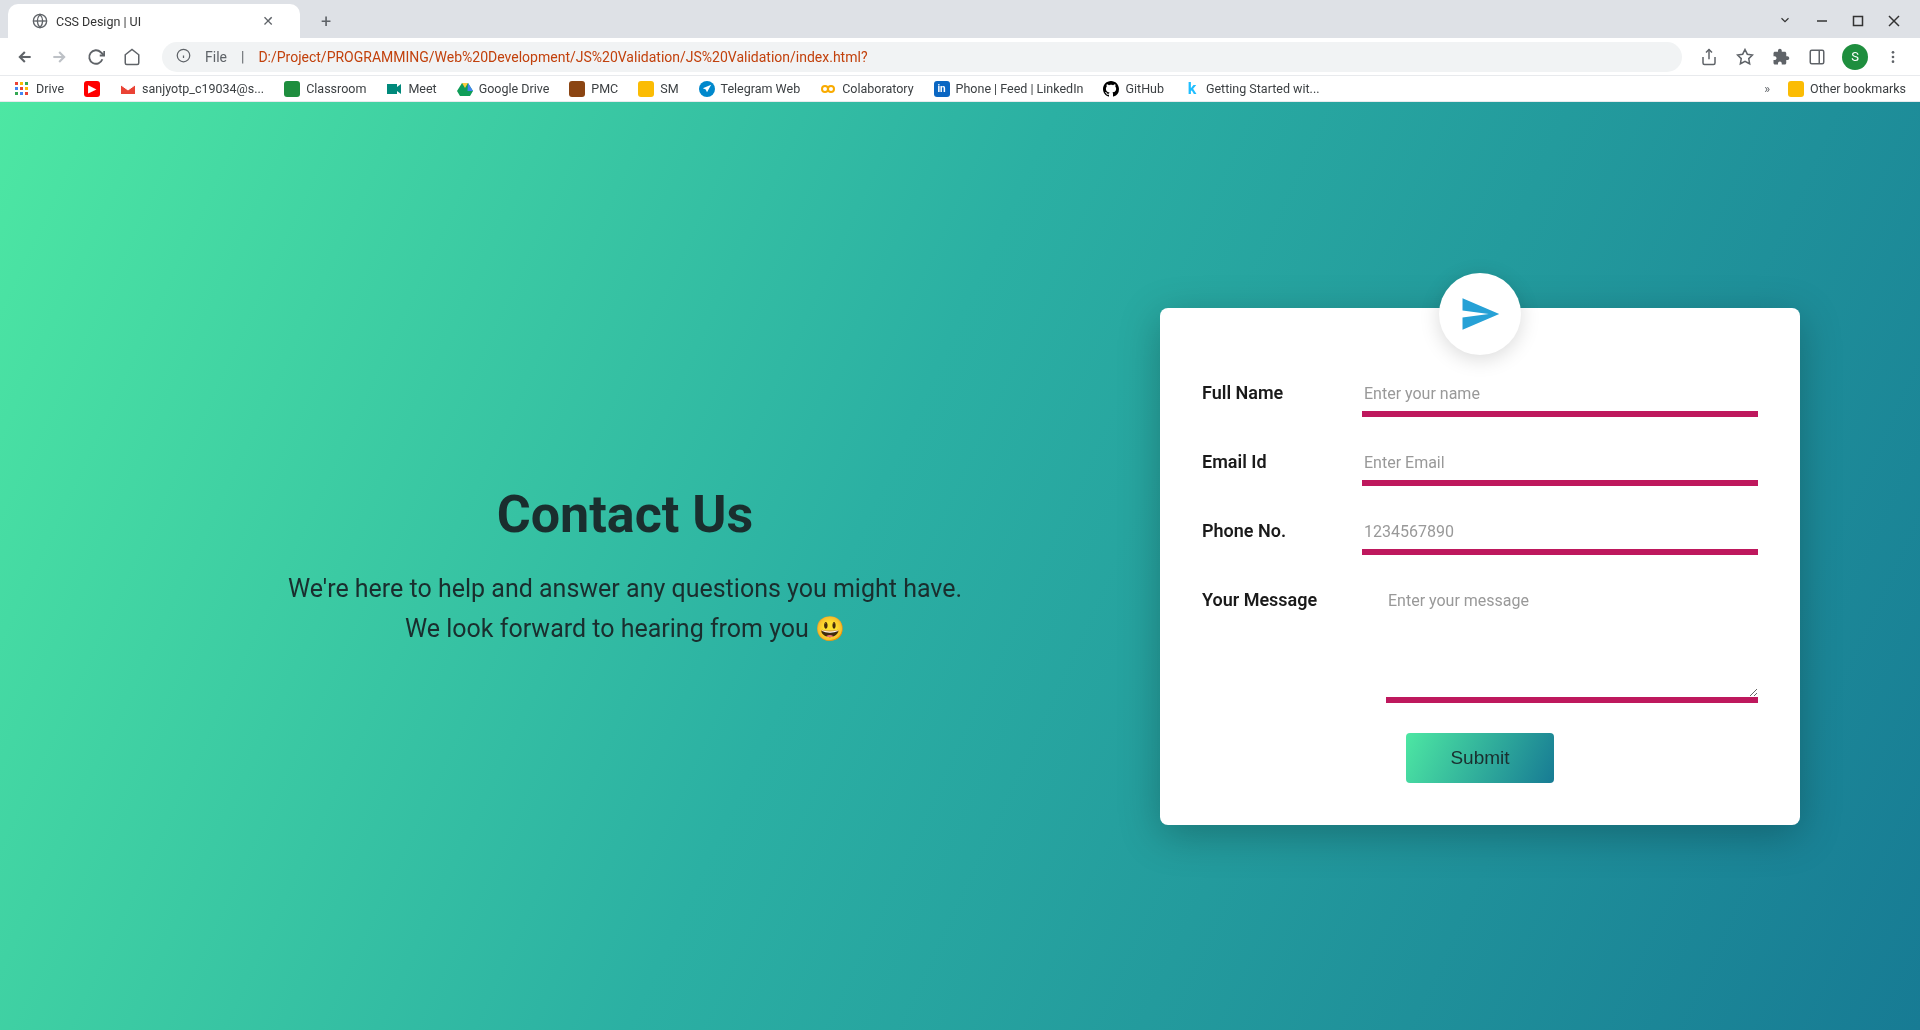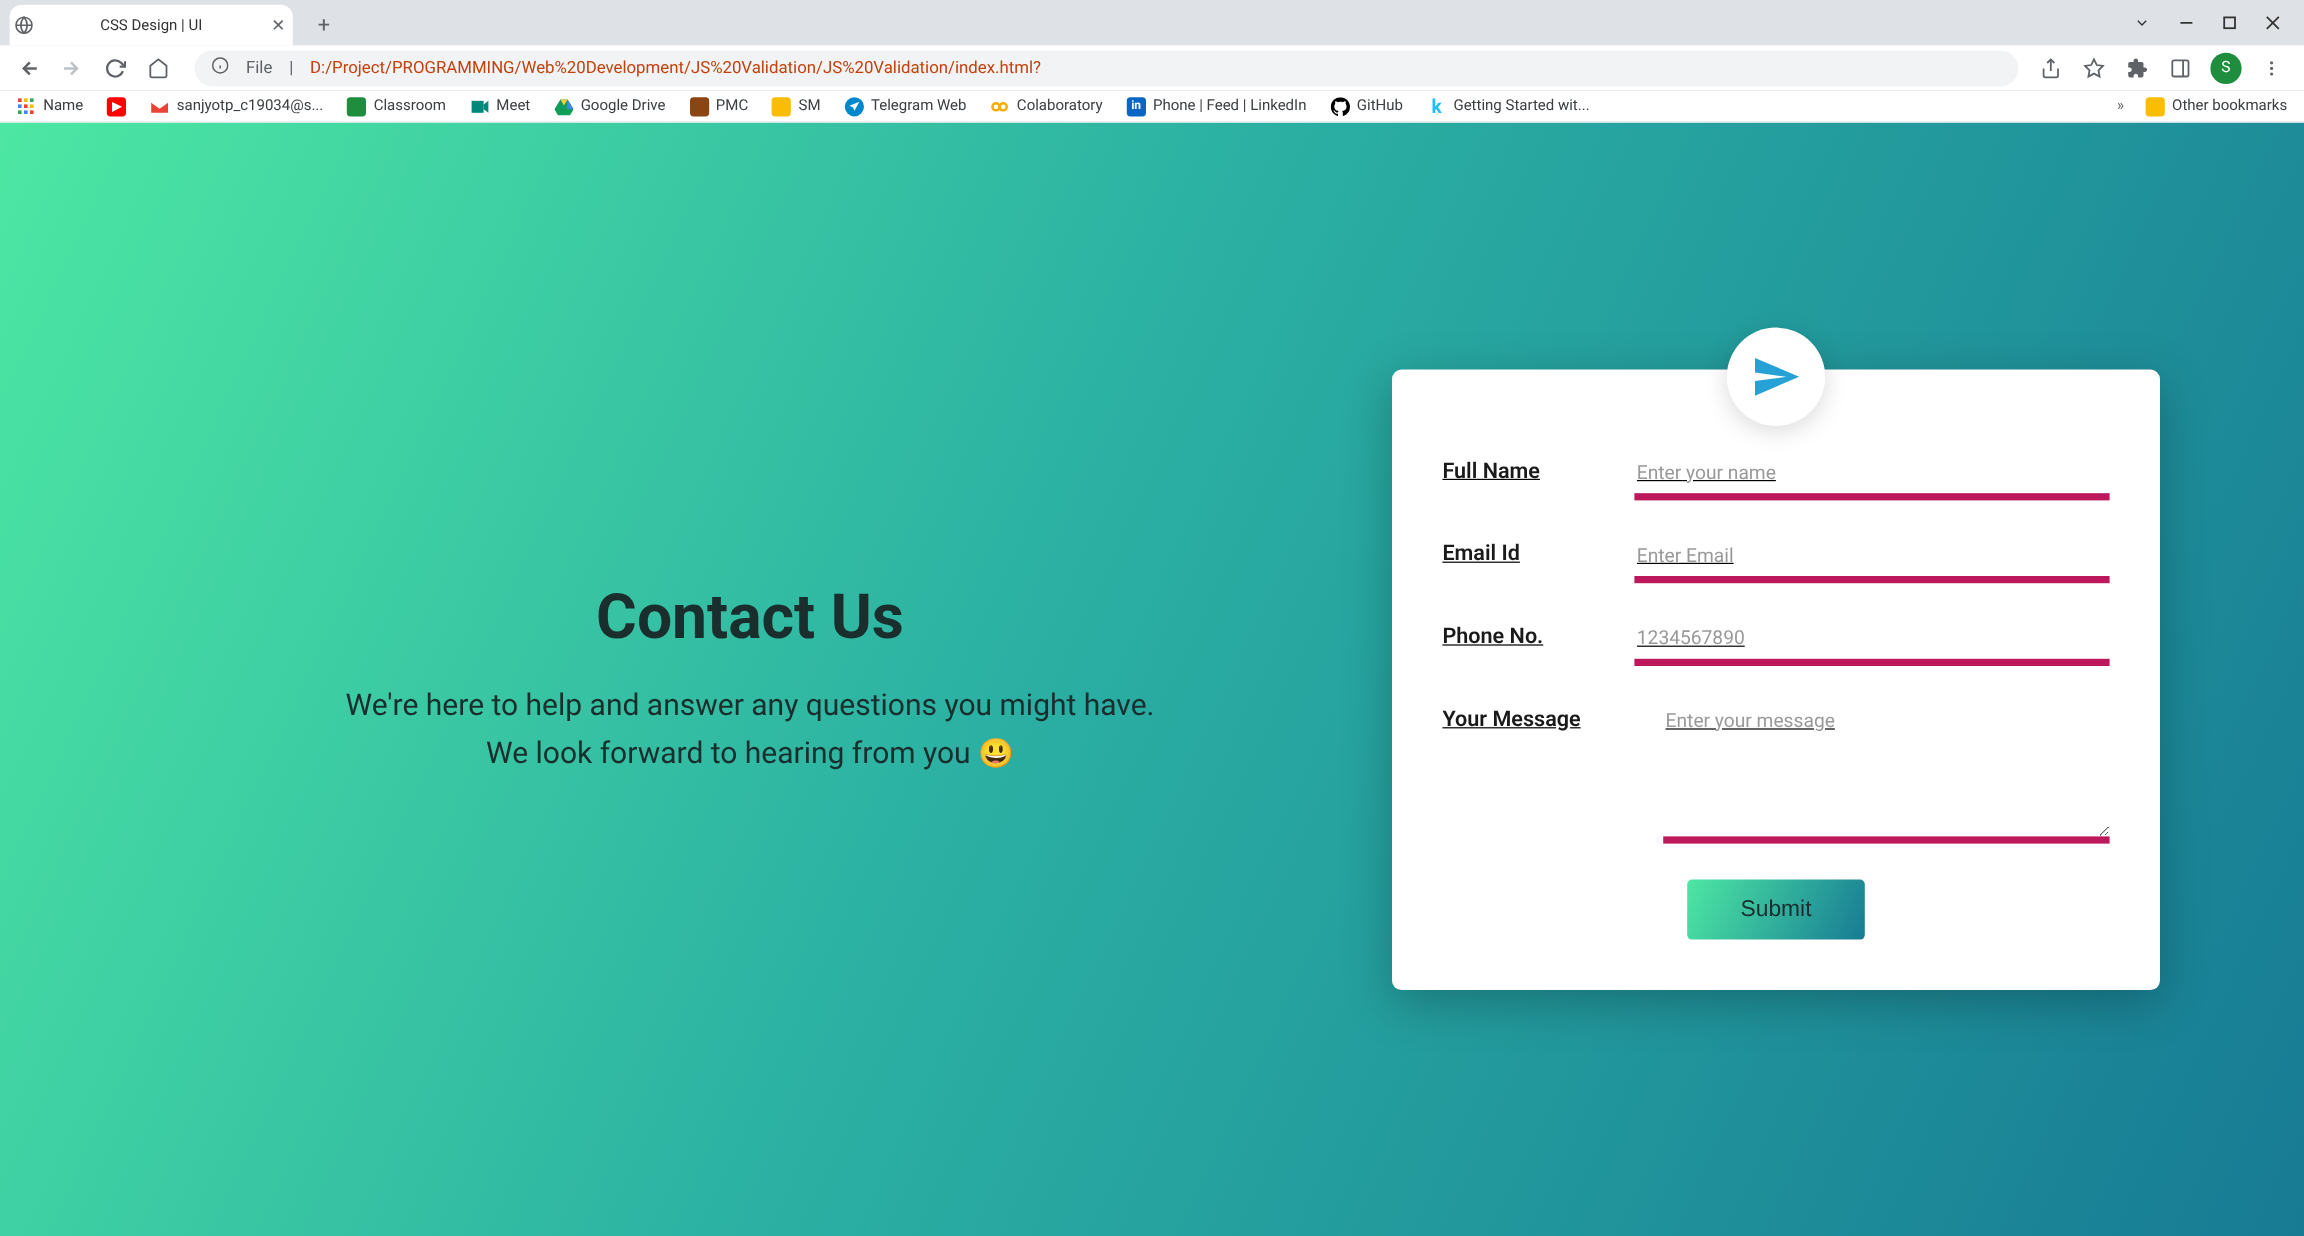--- a/index.html
+++ b/index.html
@@ -27,30 +27,29 @@
     .tab-bar {
       height: 38px;
       background: #dee1e6;
       display: flex;
       align-items: flex-end;
     }
 
     .tab {
       background: #fff;
       height: 34px;
-      width: 236px;
+      width: 292px;
       border-radius: 10px 10px 0 0;
       display: flex;
       align-items: center;
-      padding: 0 4px;
+      padding: 0 24px;
       margin-left: 8px;
       font-size: 12.5px;
       color: #333;
       gap: 8px;
-      text-align: center;
     }
 
     .tab .globe-icon {
       width: 16px;
       height: 16px;
       display: flex;
       align-items: center;
       justify-content: center;
     }
 
@@ -276,21 +275,20 @@
       align-items: center;
       justify-content: center;
       box-shadow: 0 4px 20px rgba(0,0,0,0.15);
     }
 
     .form-row {
       display: flex;
       align-items: flex-start;
       margin-bottom: 28px;
       gap: 20px;
-      text-decoration: underline;
     }
 
     .form-label {
       width: 140px;
       font-size: 18px;
       font-weight: 600;
       color: #1a1a1a;
       padding-top: 6px;
       flex-shrink: 0;
     }
@@ -457,21 +455,21 @@
             <rect x="6" y="1" width="3" height="3" fill="#fbbc04"></rect>
             <rect x="11" y="1" width="3" height="3" fill="#34a853"></rect>
             <rect x="1" y="6" width="3" height="3" fill="#4285f4"></rect>
             <rect x="6" y="6" width="3" height="3" fill="#ea4335"></rect>
             <rect x="11" y="6" width="3" height="3" fill="#fbbc04"></rect>
             <rect x="1" y="11" width="3" height="3" fill="#34a853"></rect>
             <rect x="6" y="11" width="3" height="3" fill="#4285f4"></rect>
             <rect x="11" y="11" width="3" height="3" fill="#ea4335"></rect>
           </svg>
       </span>
-      <span>Name</span>
+      <span>Drive</span>
     </div>
     <div class="bookmark-item">
       <span class="bookmark-icon" style="background:#ff0000">▶</span>
     </div>
     <div class="bookmark-item">
       <span class="bookmark-icon">
         <svg width="16" height="16" viewBox="0 0 16 16">
             <path d="M1 4 L8 9 L15 4 L15 13 L1 13 Z" fill="#ea4335"></path>
             <path d="M1 4 L8 9 L15 4" fill="none" stroke="#fff" stroke-width="1"></path>
           </svg>

